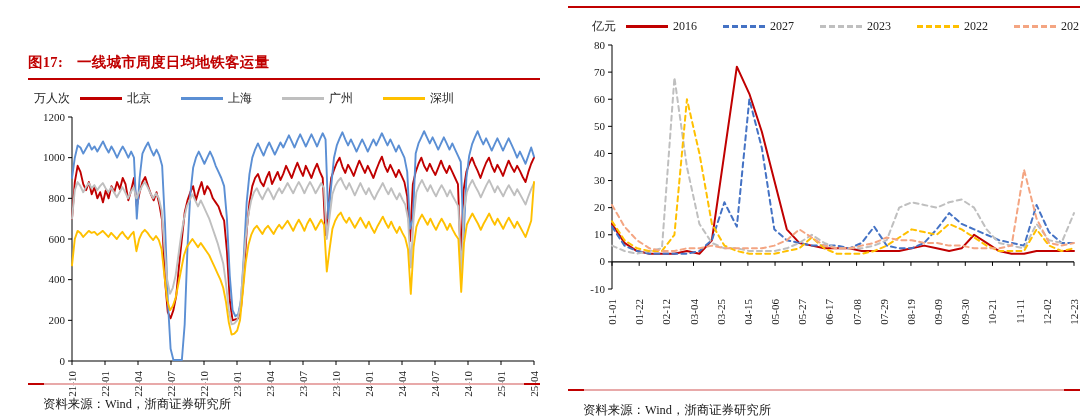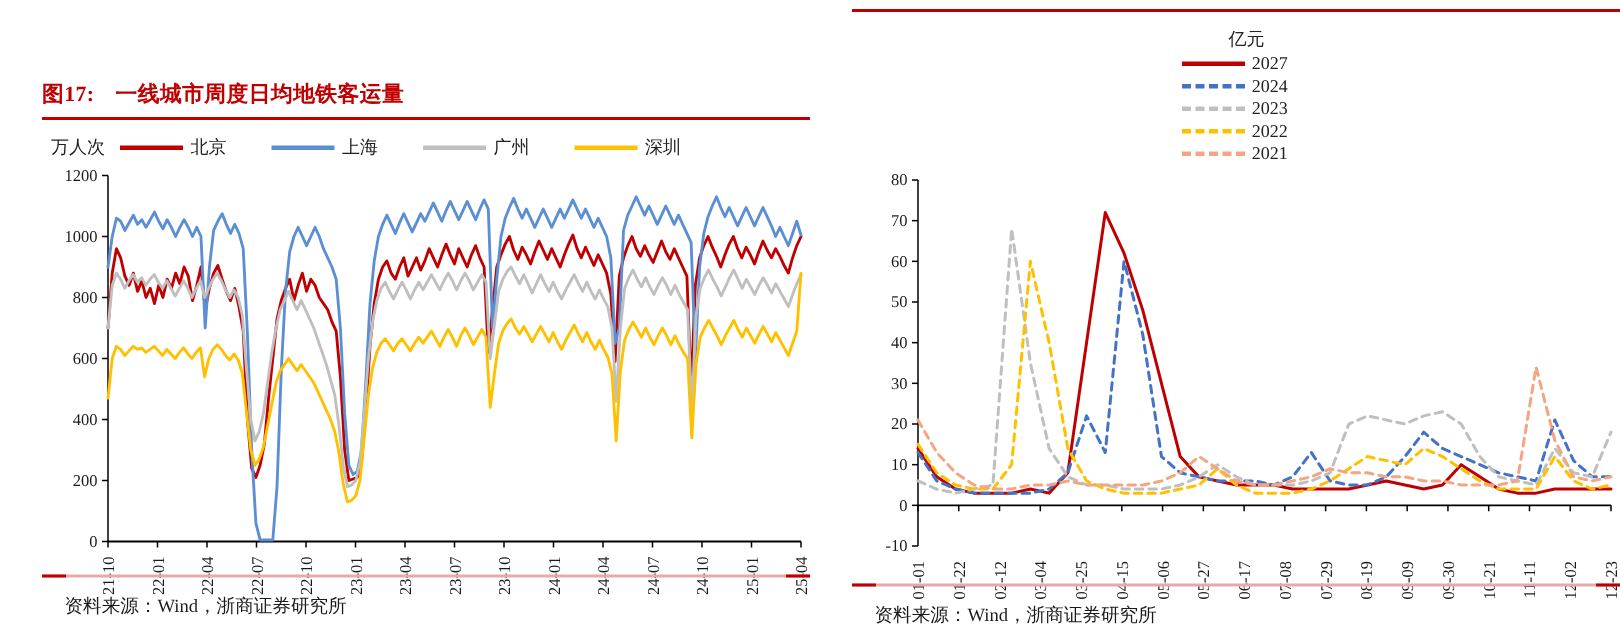--- a/index.html
+++ b/index.html
@@ -138,29 +138,29 @@
       </div>
       <div class="source">资料来源：Wind，浙商证券研究所</div>
     </div>
   </div>
 
   <div class="panel">
     <div class="panel-inner">
 
       <div class="rule-top"></div>
 
-      <div class="legend" style="padding-left:24px;flex-direction:column;">
+      <div class="legend" style="padding-left:24px;">
         <span class="axis-unit">亿元</span>
         <span class="leg-item r">
           <span class="leg-swatch" style="border-top-color:#C00000"></span>
+          <span class="leg-label">2016</span>
+        </span>
+        <span class="leg-item r">
+          <span class="leg-swatch dash" style="border-top-color:#4472C4"></span>
           <span class="leg-label">2027</span>
-        </span>
-        <span class="leg-item r">
-          <span class="leg-swatch dash" style="border-top-color:#4472C4"></span>
-          <span class="leg-label">2024</span>
         </span>
         <span class="leg-item r">
           <span class="leg-swatch dash" style="border-top-color:#BFBFBF"></span>
           <span class="leg-label">2023</span>
         </span>
         <span class="leg-item r">
           <span class="leg-swatch dash" style="border-top-color:#FFC000"></span>
           <span class="leg-label">2022</span>
         </span>
         <span class="leg-item r">

